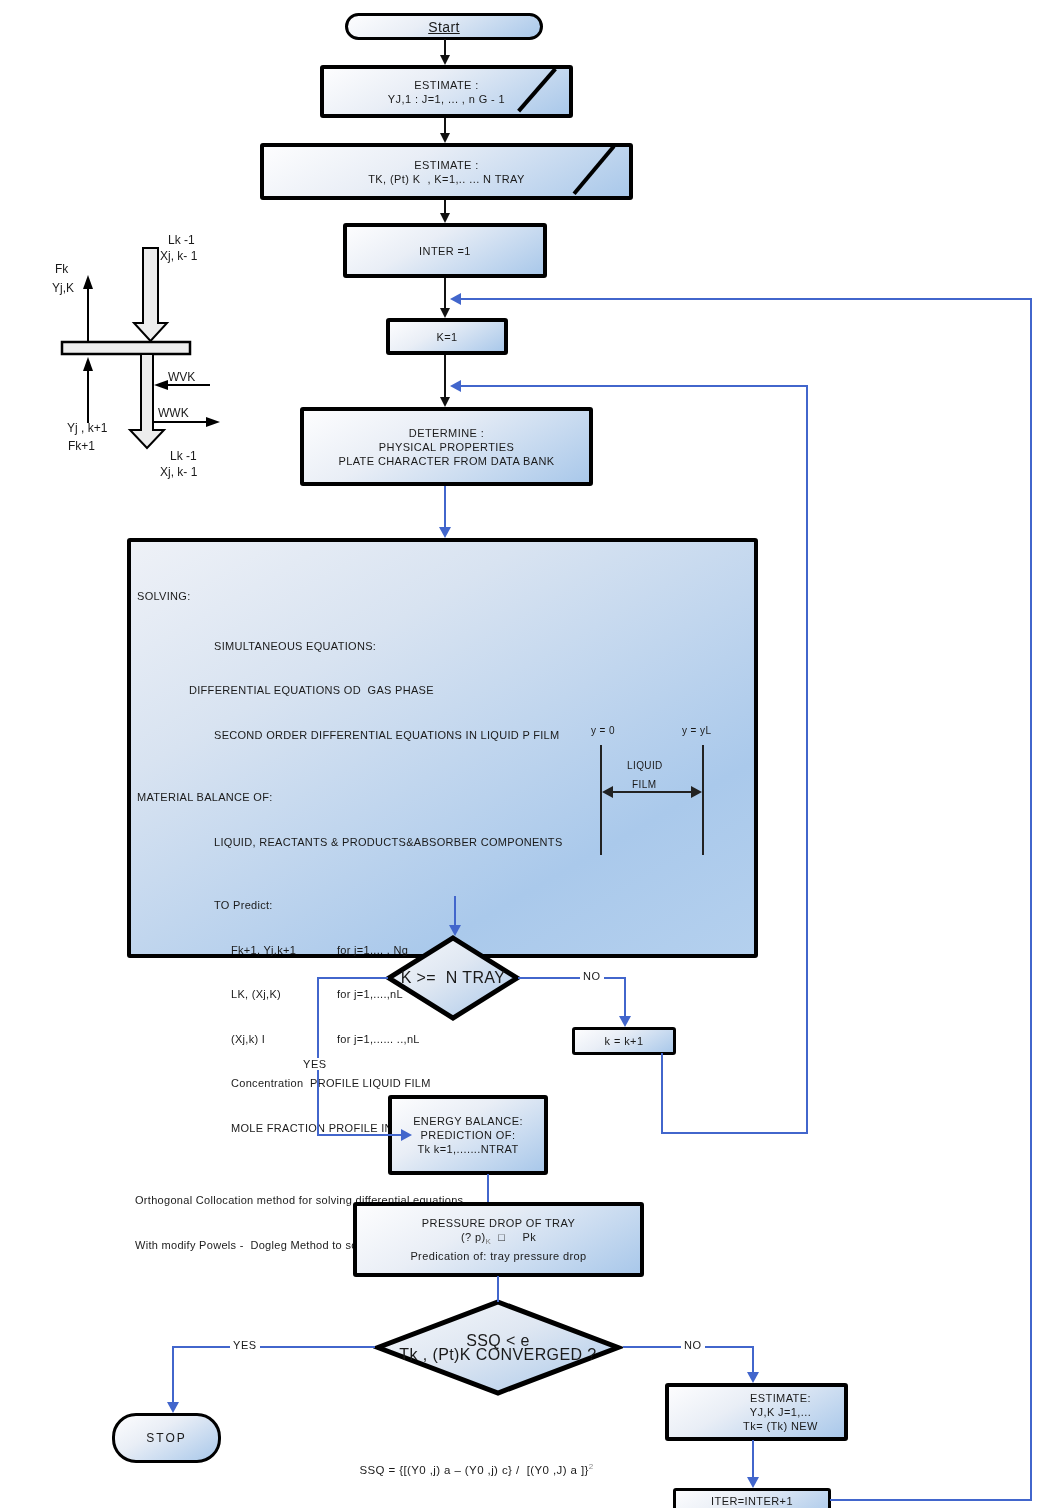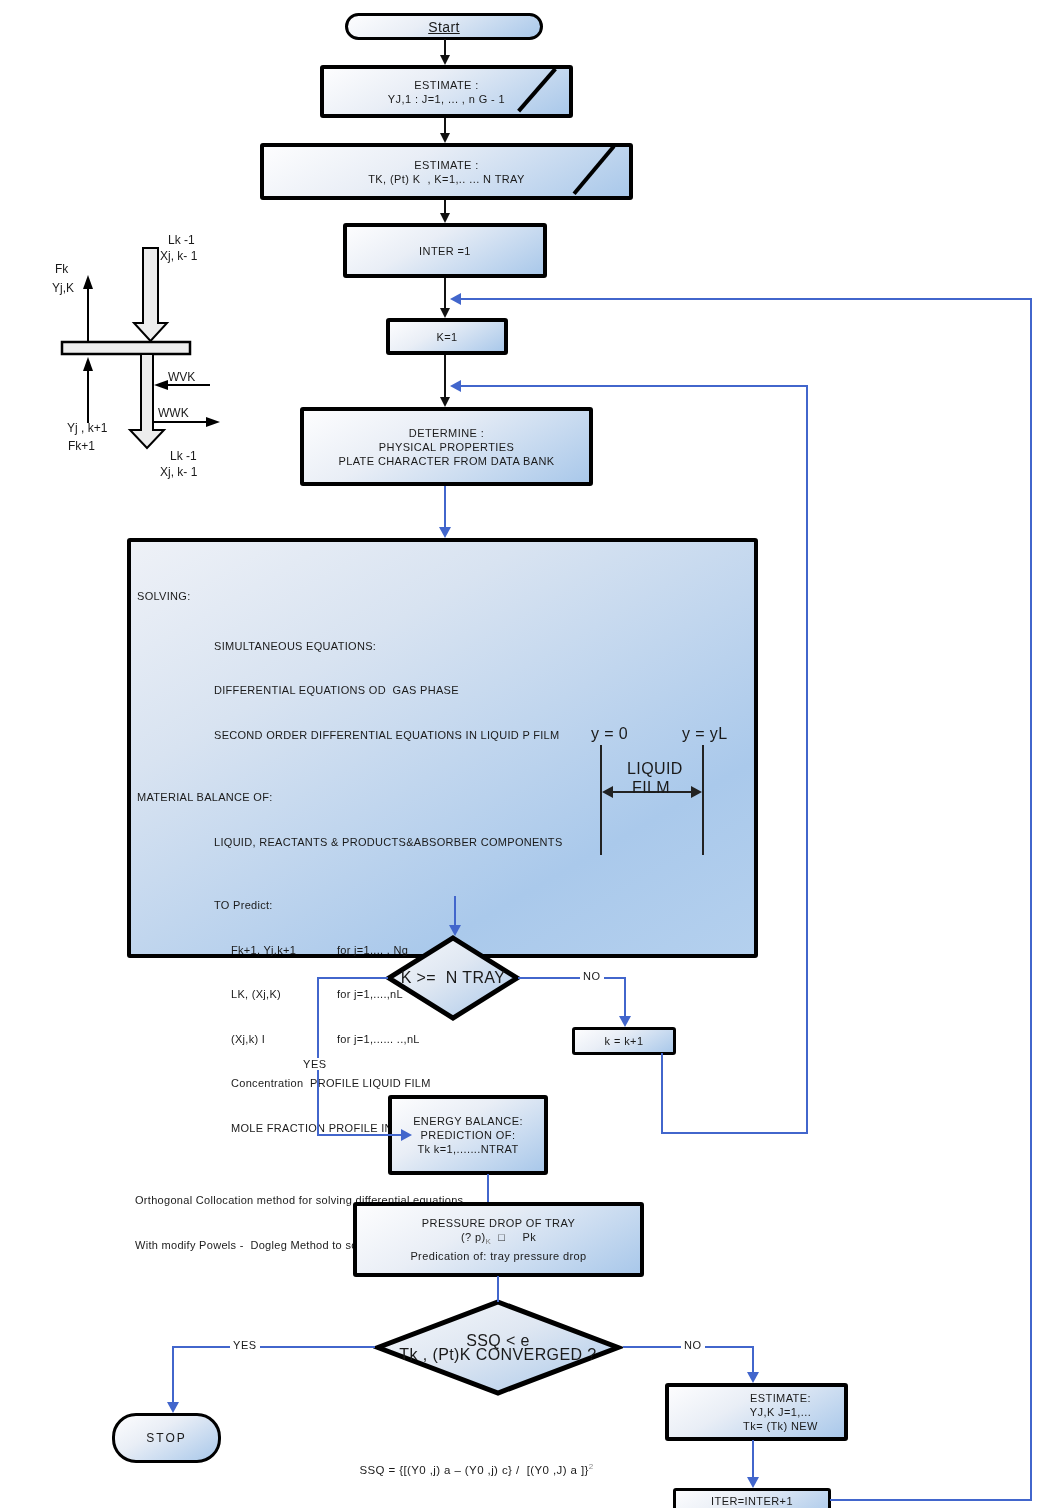--- a/index.html
+++ b/index.html
@@ -14,21 +14,21 @@
   .hline{height:2px}.vline{width:2px}
   .blk{background:#111;}
   .ah{position:absolute;width:0;height:0;}
   .ah.down-b{border-left:5px solid transparent;border-right:5px solid transparent;border-top:10px solid #111;}
   .ah.down{border-left:6px solid transparent;border-right:6px solid transparent;border-top:11px solid #4266cc;}
   .ah.left{border-top:6px solid transparent;border-bottom:6px solid transparent;border-right:11px solid #4266cc;}
   .ah.right{border-top:6px solid transparent;border-bottom:6px solid transparent;border-left:11px solid #4266cc;}
   .edge-label{position:absolute;font-size:11px;letter-spacing:.6px;background:#fff;padding:0 3px;}
   .slash{position:absolute;border-top:4px solid #000;}
   .filmline{position:absolute;width:2px;background:#222;}
-  .ftxt{position:absolute;font-size:16px;letter-spacing:.4px;white-space:pre;}
+  .ftxt{position:absolute;font-size:10px;letter-spacing:.4px;white-space:pre;}
   .solv-line{font-size:11px;line-height:16.5px;letter-spacing:.3px;white-space:pre;text-align:left;}
   .dmtxt{position:absolute;left:0;top:0;width:100%;height:100%;display:flex;flex-direction:column;
          justify-content:center;align-items:center;font-size:16px;line-height:14px;letter-spacing:.4px;white-space:pre;}
   svg text{font-family:"Liberation Sans",sans-serif;fill:#1a1a1a;}
 </style>
 </head>
 <body>
 
 <div id="page">
 
@@ -69,21 +69,21 @@
   <div class="node" style="left:300px;top:407px;width:293px;height:79px;">
     <div>DETERMINE :</div>
     <div>PHYSICAL PROPERTIES</div>
     <div>PLATE CHARACTER FROM DATA BANK</div>
   </div>
 
   <div class="node" style="left:127px;top:538px;width:631px;height:420px;justify-content:flex-start;align-items:flex-start;background:linear-gradient(150deg,#eef1f7 0%,#d8e3f1 30%,#aac9eb 75%,#b4d0ee 100%);">
     <div style="padding:18px 0 0 0;text-align:left;">
       <div class="solv-line" style="margin-left:6px;">SOLVING:</div>
       <div class="solv-line" style="margin-left:83px;margin-top:5px;">SIMULTANEOUS EQUATIONS:</div>
-      <div class="solv-line" style="margin-left:83px;">DIFFERENTIAL EQUATIONS OD  GAS PHASE</div>
+      <div class="solv-line" style="margin-left:58px;">DIFFERENTIAL EQUATIONS OD  GAS PHASE</div>
       <div class="solv-line" style="margin-left:83px;">SECOND ORDER DIFFERENTIAL EQUATIONS IN LIQUID P FILM</div>
       <div class="solv-line" style="margin-left:6px;margin-top:18px;">MATERIAL BALANCE OF:</div>
       <div class="solv-line" style="margin-left:83px;">LIQUID, REACTANTS &amp; PRODUCTS&amp;ABSORBER COMPONENTS</div>
       <div class="solv-line" style="margin-left:83px;margin-top:19px;">TO Predict:</div>
       <div class="solv-line" style="margin-left:100px;"><span style="display:inline-block;width:106px;">Fk+1, Yj,k+1</span><span>for j=1,... . Ng</span></div>
       <div class="solv-line" style="margin-left:100px;"><span style="display:inline-block;width:106px;">LK, (Xj,K)</span><span>for j=1,....,nL</span></div>
       <div class="solv-line" style="margin-left:100px;"><span style="display:inline-block;width:106px;">(Xj,k) I</span><span>for j=1,...... ..,nL</span></div>
       <div class="solv-line" style="margin-left:100px;">Concentration  PROFILE LIQUID FILM</div>
       <div class="solv-line" style="margin-left:100px;">MOLE FRACTION PROFILE IN FROTH</div>
       <div class="solv-line" style="margin-left:4px;margin-top:28px;">Orthogonal Collocation method for solving differential equations</div>

